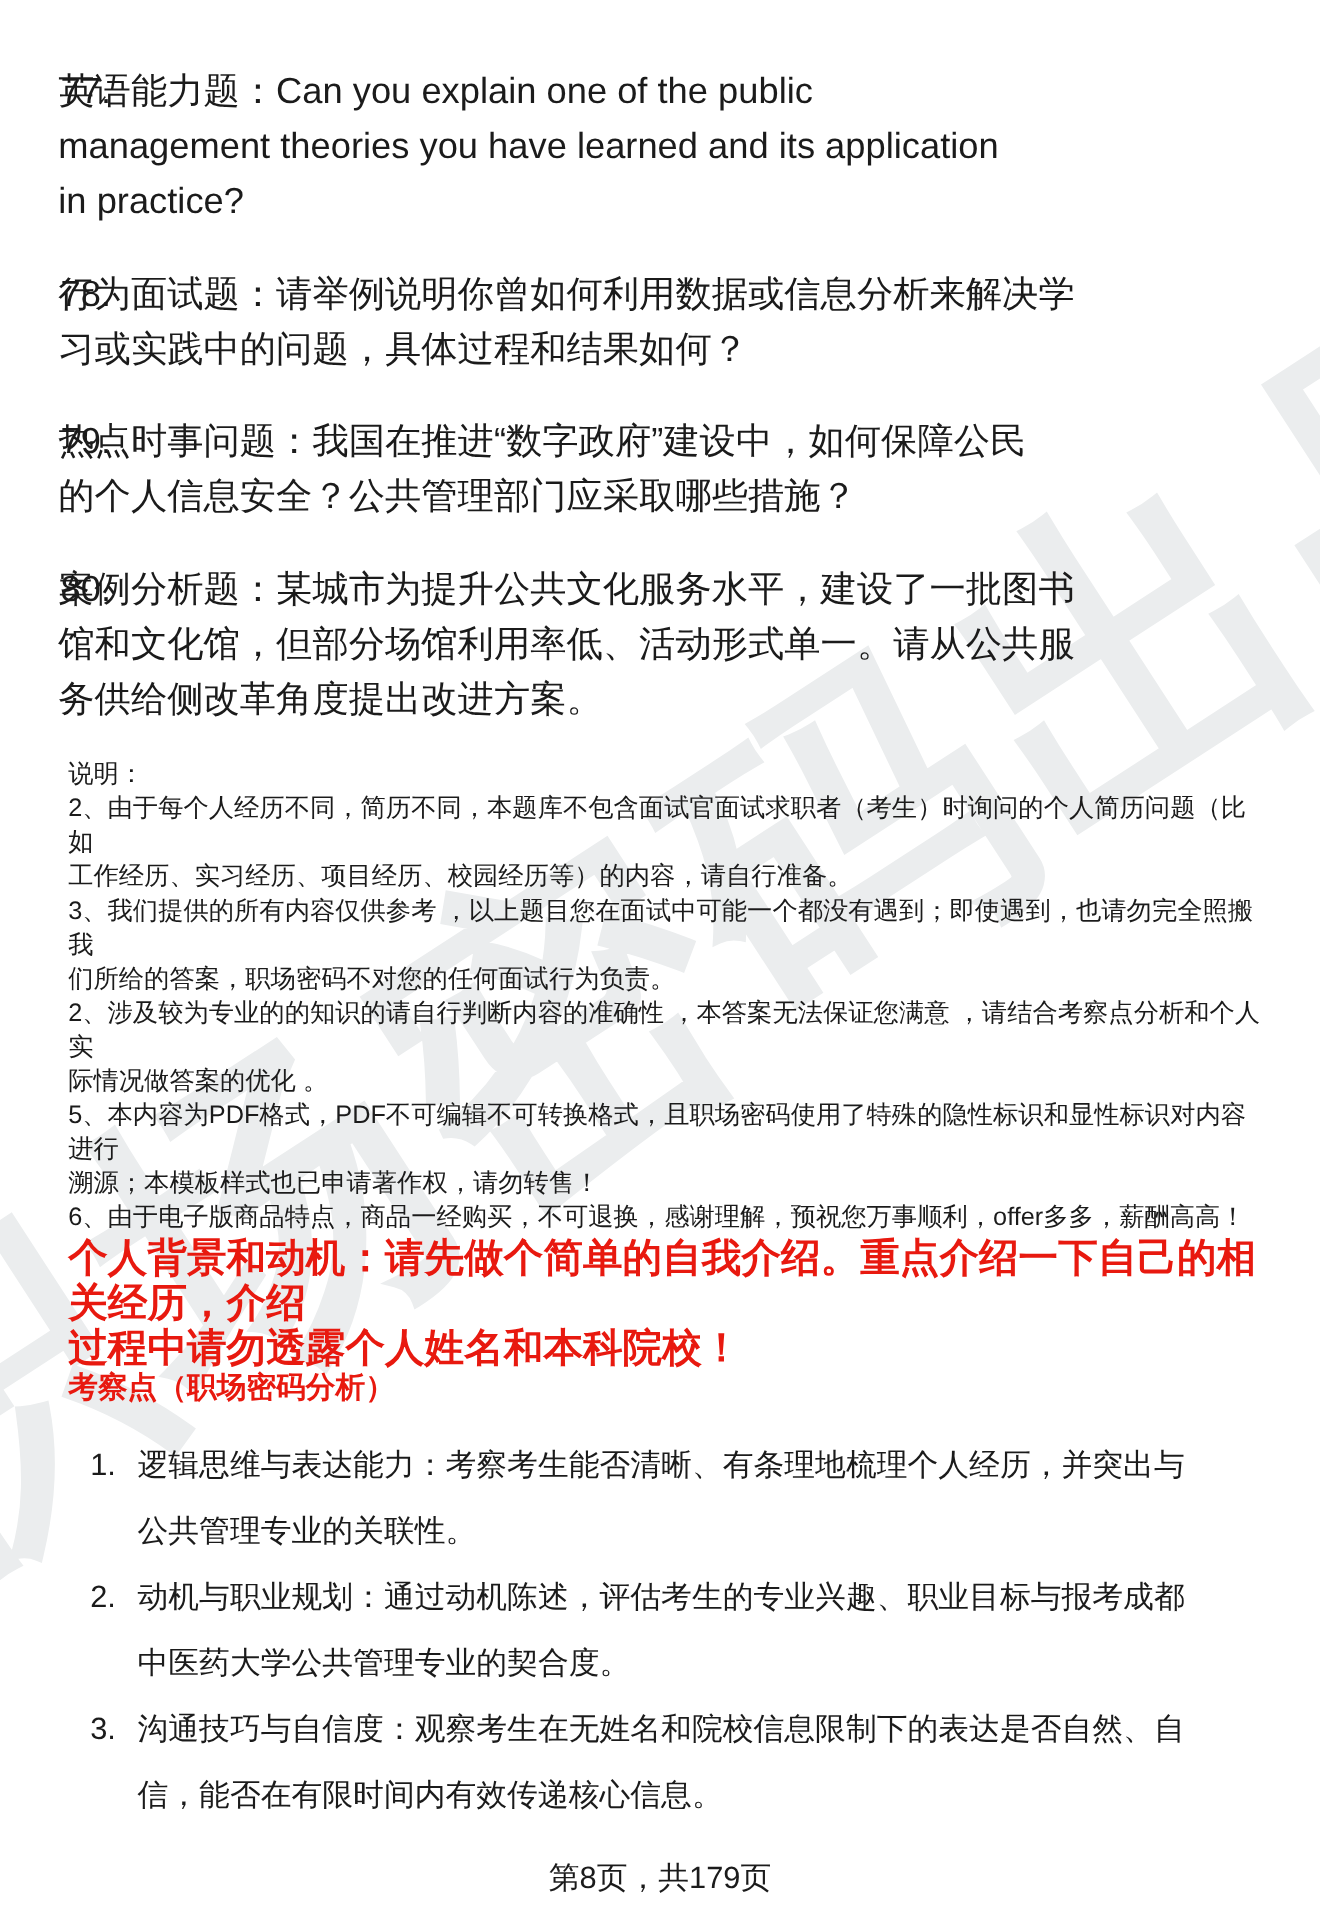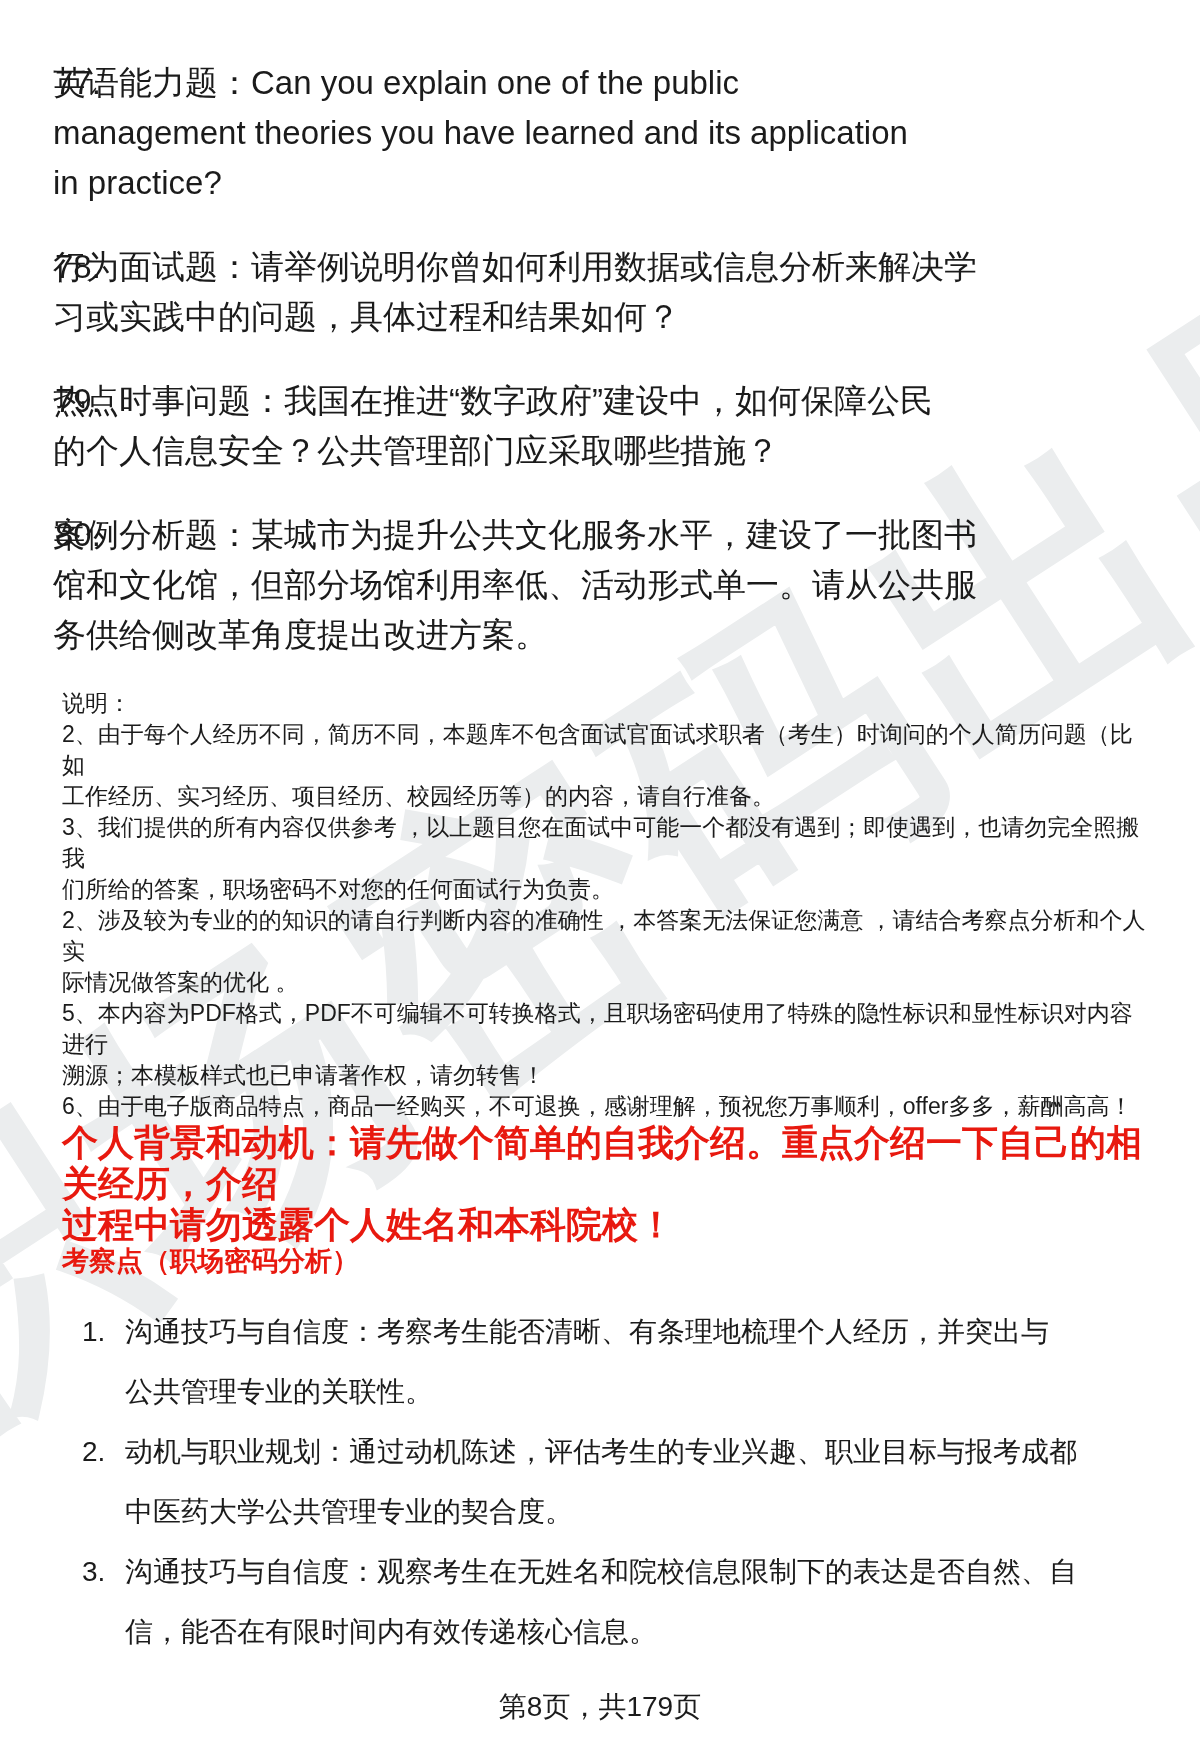--- a/index.html
+++ b/index.html
@@ -144,21 +144,21 @@
     </div>
 
     <p class="red-para" style="color: rgb(232, 25, 15);">个人背景和动机：请先做个简单的自我介绍。重点介绍一下自己的相关经历，介绍
 过程中请勿透露个人姓名和本科院校！</p>
 
     <p class="red-heading" style="color: rgb(232, 25, 15); text-align: right;">考察点（职场密码分析）</p>
 
     <div class="a-list">
       <div class="a-item">
         <span class="a-num">1.</span>
-        <div class="a-text">沟通技巧与自信度：考察考生能否清晰、有条理地梳理个人经历，并突出与
+        <div class="a-text">逻辑思维与表达能力：考察考生能否清晰、有条理地梳理个人经历，并突出与
 公共管理专业的关联性。</div>
       </div>
       <div class="a-item">
         <span class="a-num">2.</span>
         <div class="a-text">动机与职业规划：通过动机陈述，评估考生的专业兴趣、职业目标与报考成都
 中医药大学公共管理专业的契合度。</div>
       </div>
       <div class="a-item">
         <span class="a-num">3.</span>
         <div class="a-text">沟通技巧与自信度：观察考生在无姓名和院校信息限制下的表达是否自然、自

